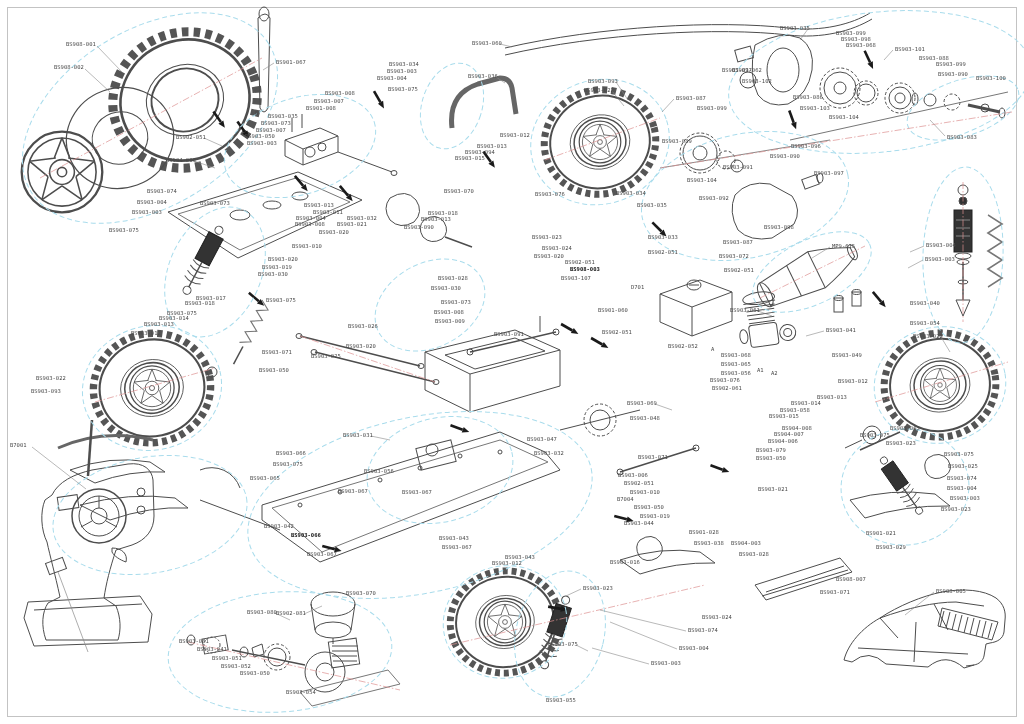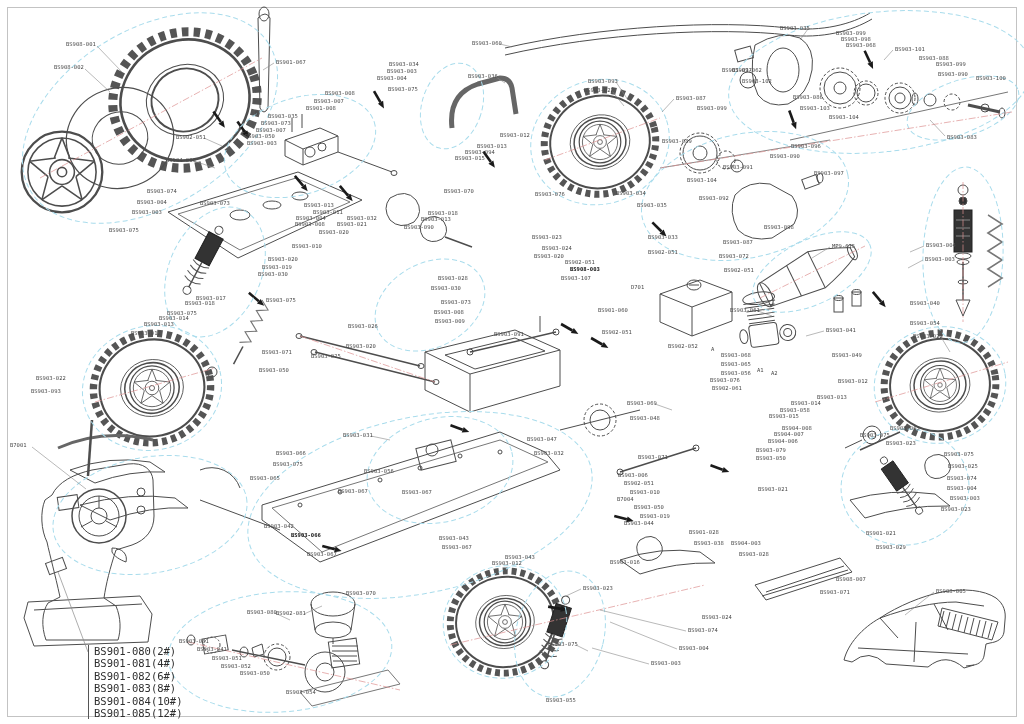--- a/index.html
+++ b/index.html
@@ -592,21 +592,13 @@
       <div class="lbl" style="left: 947px; top: 486px;">BS903-004</div>
       <div class="lbl" style="left: 950px; top: 496px;">BS903-003</div>
       <div class="lbl" style="left: 941px; top: 507px;">BS903-023</div>
       <div class="lbl" style="left: 866px; top: 531px;">BS901-021</div>
       <div class="lbl" style="left: 876px; top: 545px;">BS903-029</div>
       <div class="lbl" style="left: 836px; top: 577px;">BS908-007</div>
       <div class="lbl" style="left: 820px; top: 590px;">BS903-071</div>
       <div class="lbl" style="left: 936px; top: 589px;">BS908-005</div>
     </div>
 
-  <div id="plist">
-      <div class="pl-row">BS901-080(2#)</div>
-      <div class="pl-row">BS901-081(4#)</div>
-      <div class="pl-row">BS901-082(6#)</div>
-      <div class="pl-row">BS901-083(8#)</div>
-      <div class="pl-row">BS901-084(10#)</div>
-      <div class="pl-row">BS901-085(12#)</div>
-    </div>
 </div>
 
 </body></html>

